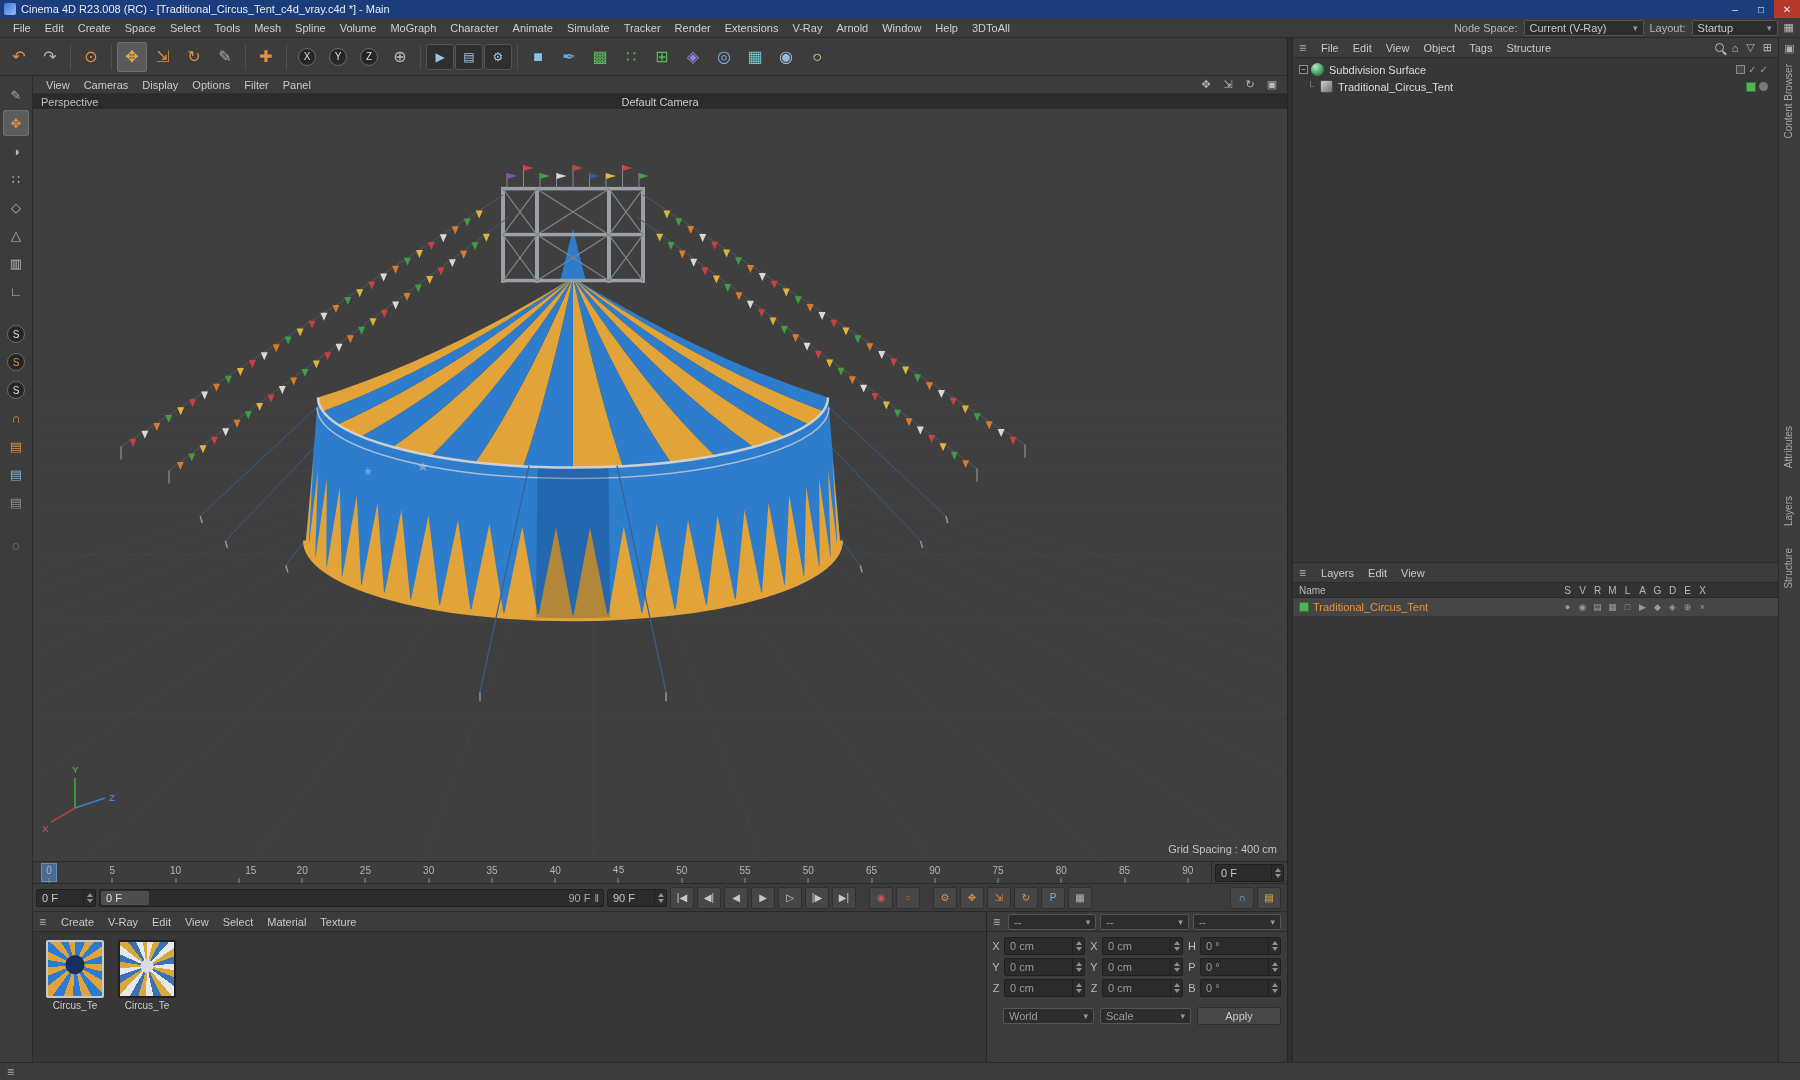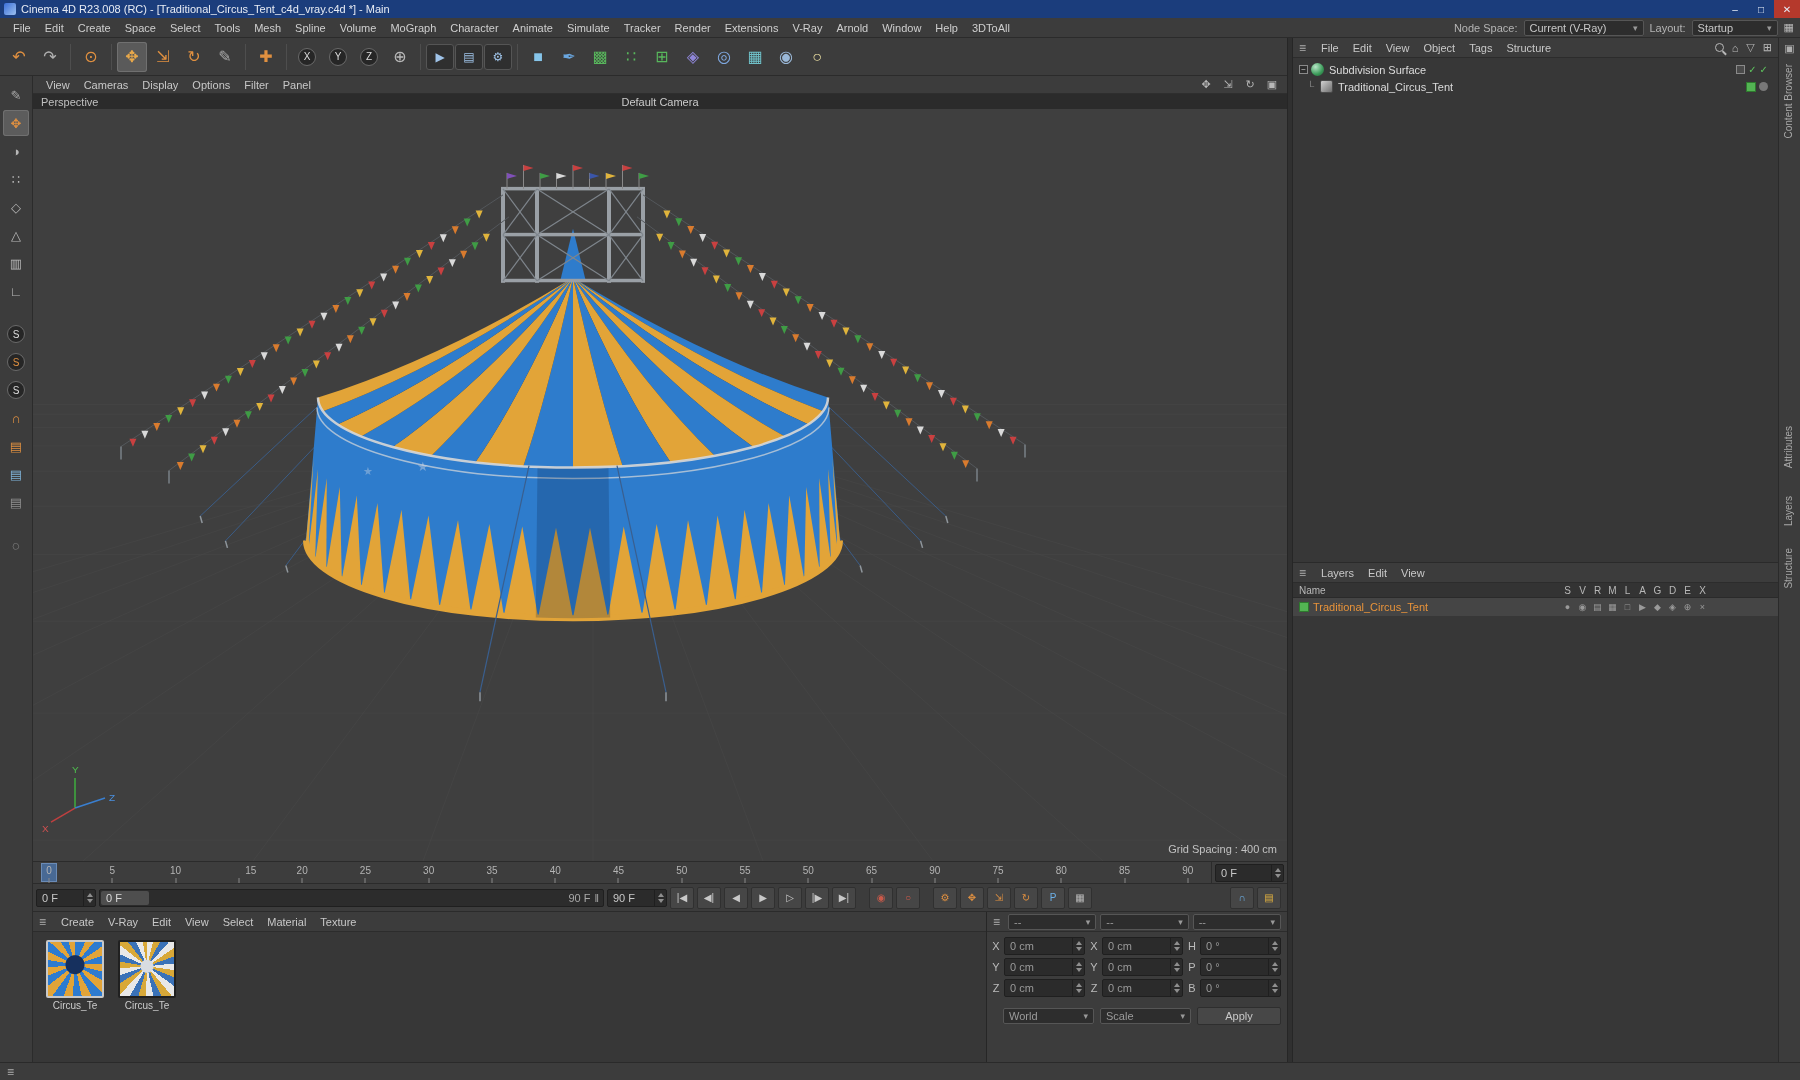--- a/index.html
+++ b/index.html
@@ -651,21 +651,21 @@
                 <div class="tick" style="left: 22.7556%;">20</div>
                 <div class="tickline" style="left: 28.1444%;"></div>
                 <div class="tick" style="left: 28.1444%; text-align: center;">25</div>
                 <div class="tickline" style="left: 33.5333%;"></div>
                 <div class="tick" style="left: 33.5333%;">30</div>
                 <div class="tickline" style="left: 38.9222%;"></div>
                 <div class="tick" style="left: 38.9222%;">35</div>
                 <div class="tickline" style="left: 44.3111%;"></div>
                 <div class="tick" style="left: 44.3111%;">40</div>
                 <div class="tickline" style="left: 49.7%;"></div>
-                <div class="tick" style="left: 49.7%;">45</div>
+                <div class="tick" style="left: 49.7%; font-family: Liberation Mono, monospace;">45</div>
                 <div class="tickline" style="left: 55.0889%;"></div>
                 <div class="tick" style="left: 55.0889%;">50</div>
                 <div class="tickline" style="left: 60.4778%;"></div>
                 <div class="tick" style="left: 60.4778%;">55</div>
                 <div class="tickline" style="left: 65.8667%;"></div>
                 <div class="tick" style="left: 65.8667%;">50</div>
                 <div class="tickline" style="left: 71.2556%;"></div>
                 <div class="tick" style="left: 71.2556%;">65</div>
                 <div class="tickline" style="left: 76.6444%;"></div>
                 <div class="tick" style="left: 76.6444%;">90</div>

